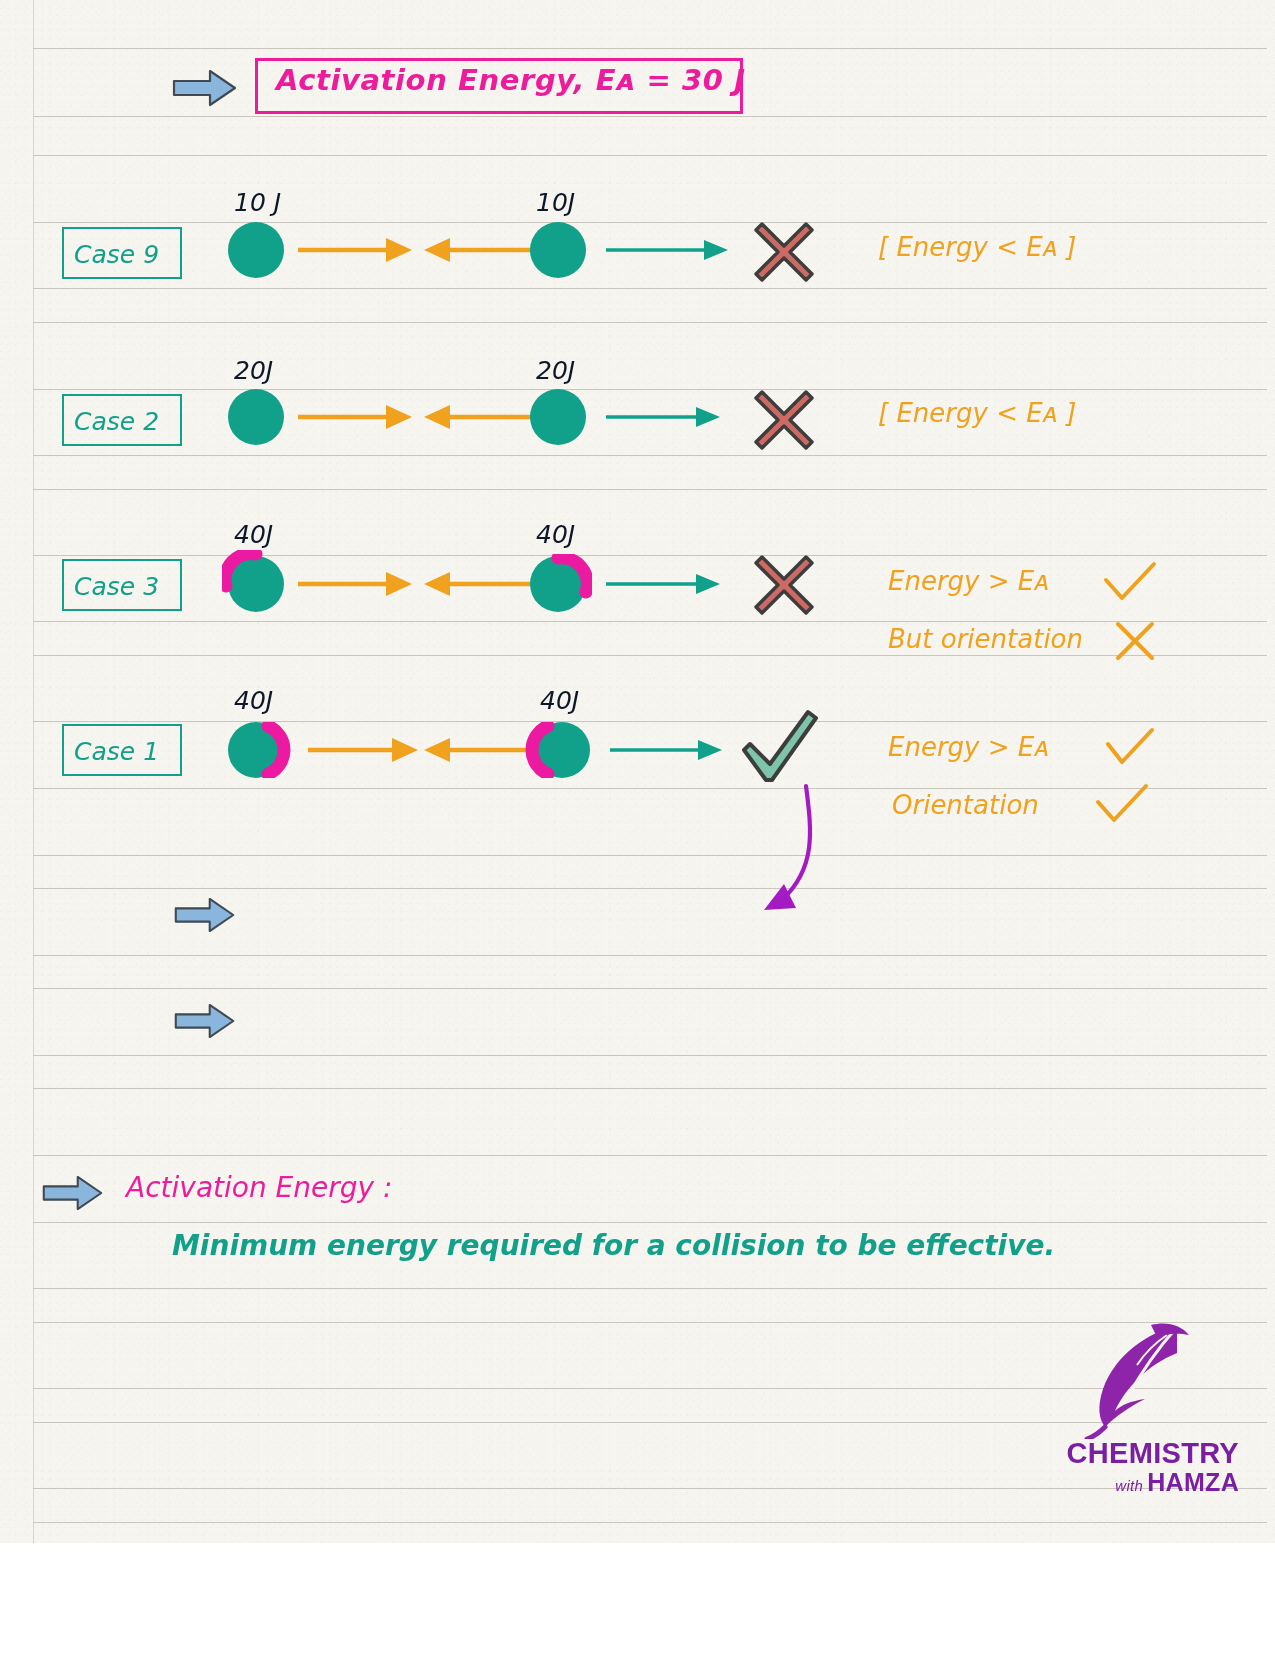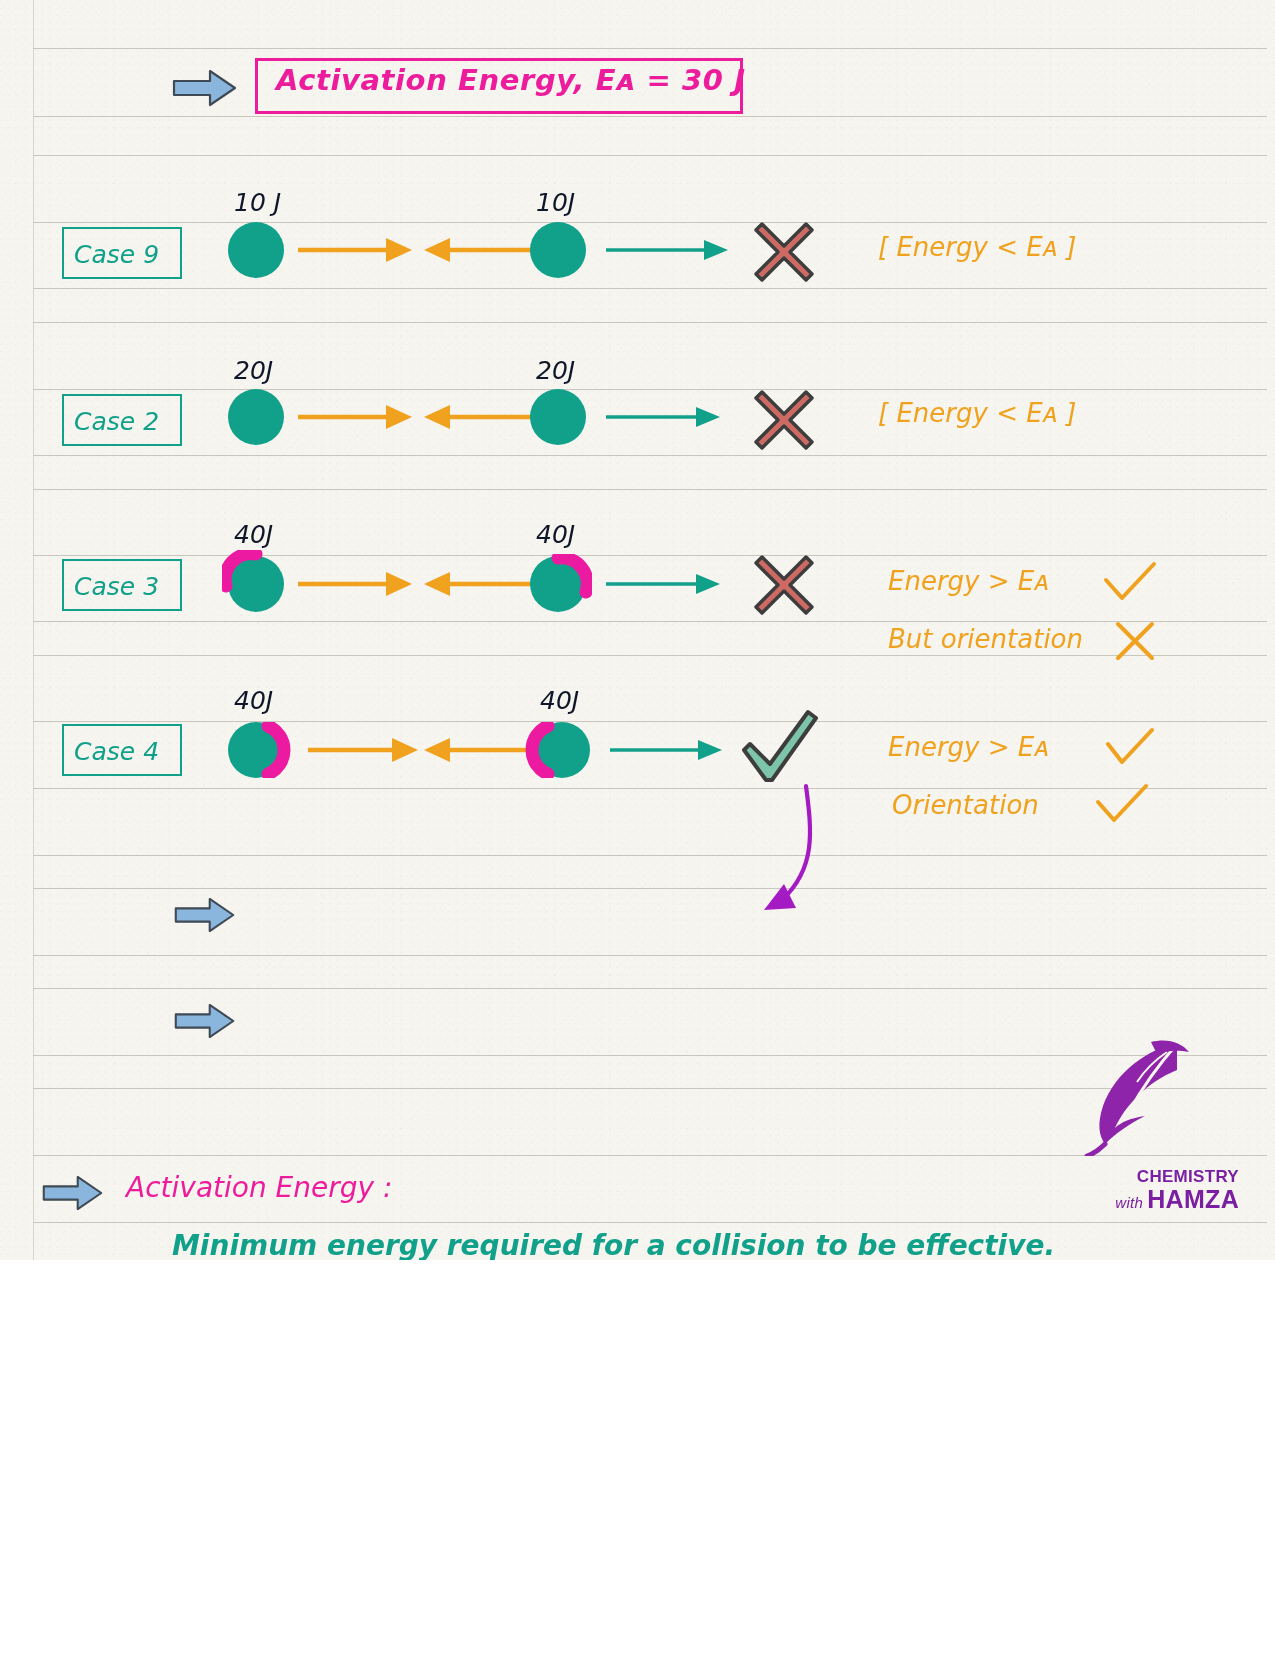--- a/index.html
+++ b/index.html
@@ -7,21 +7,21 @@
     padding: 0;
     background: #ffffff;
   }
   body {
     font-family: "DejaVu Sans", sans-serif;
   }
 
   .page {
     position: relative;
     width: 1275px;
-    height: 1260px;
+    height: 1543px;
     background: #f7f5ef;
     overflow: hidden;
   }
 
   
   .grain {
     position: absolute;
     inset: 0;
     pointer-events: none;
     background-image:
@@ -142,21 +142,21 @@
   .logo-wrap { position: absolute; right: 36px; bottom: 42px; width: 210px; height: 190px; }
   .logo-text {
     position: absolute;
     right: 0;
     bottom: 6px;
     text-align: right;
     font-family: "Liberation Sans", sans-serif;
     color: #7b1fa2;
     line-height: 1.05;
   }
-  .logo-line1 { font-size: 17px; font-weight: 700; letter-spacing: .3px; }
+  .logo-line1 { font-size: 29px; font-weight: 700; letter-spacing: .3px; }
   .logo-line2 { font-size: 25px; font-weight: 700; letter-spacing: .3px; }
   .logo-with {
     font-size: 15px;
     font-style: italic;
     font-weight: 400;
     margin-right: 4px;
   }
 </style>
 </head>
 <body>
@@ -300,21 +300,21 @@
   <svg style="position:absolute;left:1102px;top:560px" width="56" height="46" viewBox="0 0 56 46">
     <path d="M4 20 L20 38 L52 4" fill="none" stroke="#f0a11e" stroke-width="4" stroke-linecap="round" stroke-linejoin="round"></path>
   </svg>
 
   <div class="annot" style="left:888px; top:624px;">But orientation</div>
   <svg style="position:absolute;left:1112px;top:618px" width="46" height="46" viewBox="0 0 46 46">
     <path d="M6 6 L40 40 M40 6 L6 40" fill="none" stroke="#f0a11e" stroke-width="4" stroke-linecap="round"></path>
   </svg>
 
   <div class="case-box" style="left:62px; top:724px; width:120px; height:52px;"></div>
-  <div class="case-label" style="left:74px; top:737px;">Case 4</div>
+  <div class="case-label" style="left:74px; top:737px;">Case 1</div>
 
   <div class="mol-tag" style="left:234px; top:686px;">40J</div>
   <div class="mol" style="left:228px; top:722px;"></div>
   <svg class="patch" style="left:238px; top:722px;" viewBox="0 0 56 56">
     <path d="M30 4 A26 26 0 0 1 30 52" fill="none" stroke="#ec1aa0" stroke-width="13" stroke-linecap="round"></path>
   </svg>
 
   <svg style="position:absolute;left:306px;top:732px" width="115" height="36" viewBox="0 0 115 36">
     <line x1="2" y1="18" x2="88" y2="18" stroke="#f0a11e" stroke-width="4.5"></line>
     <path d="M86 6 L112 18 L86 30 Z" fill="#f0a11e"></path>

